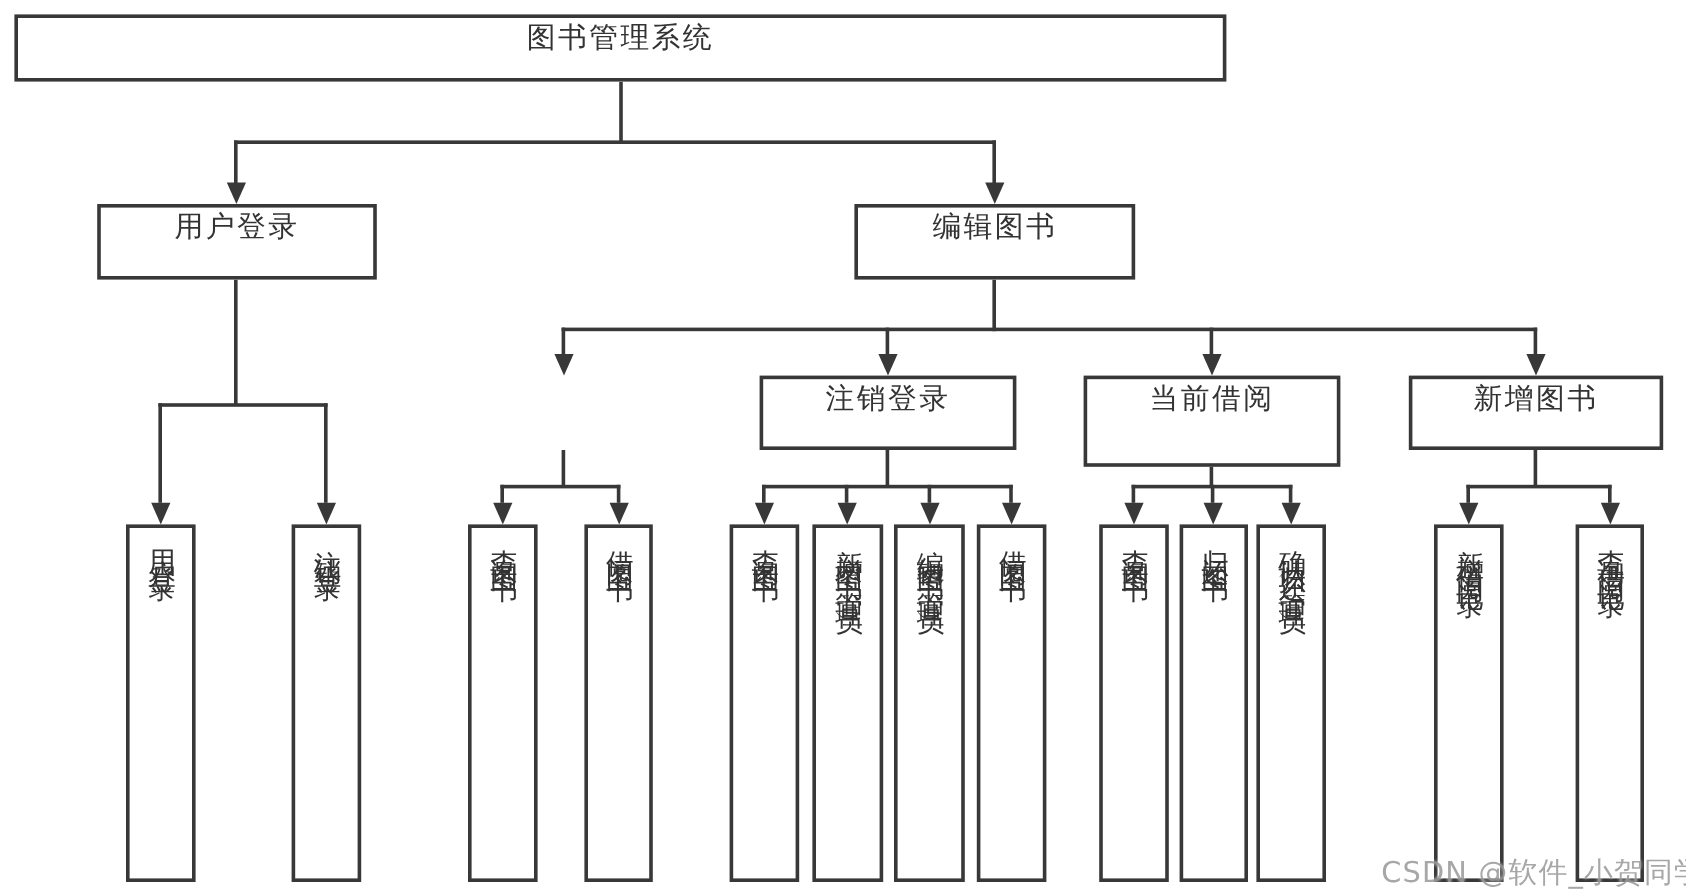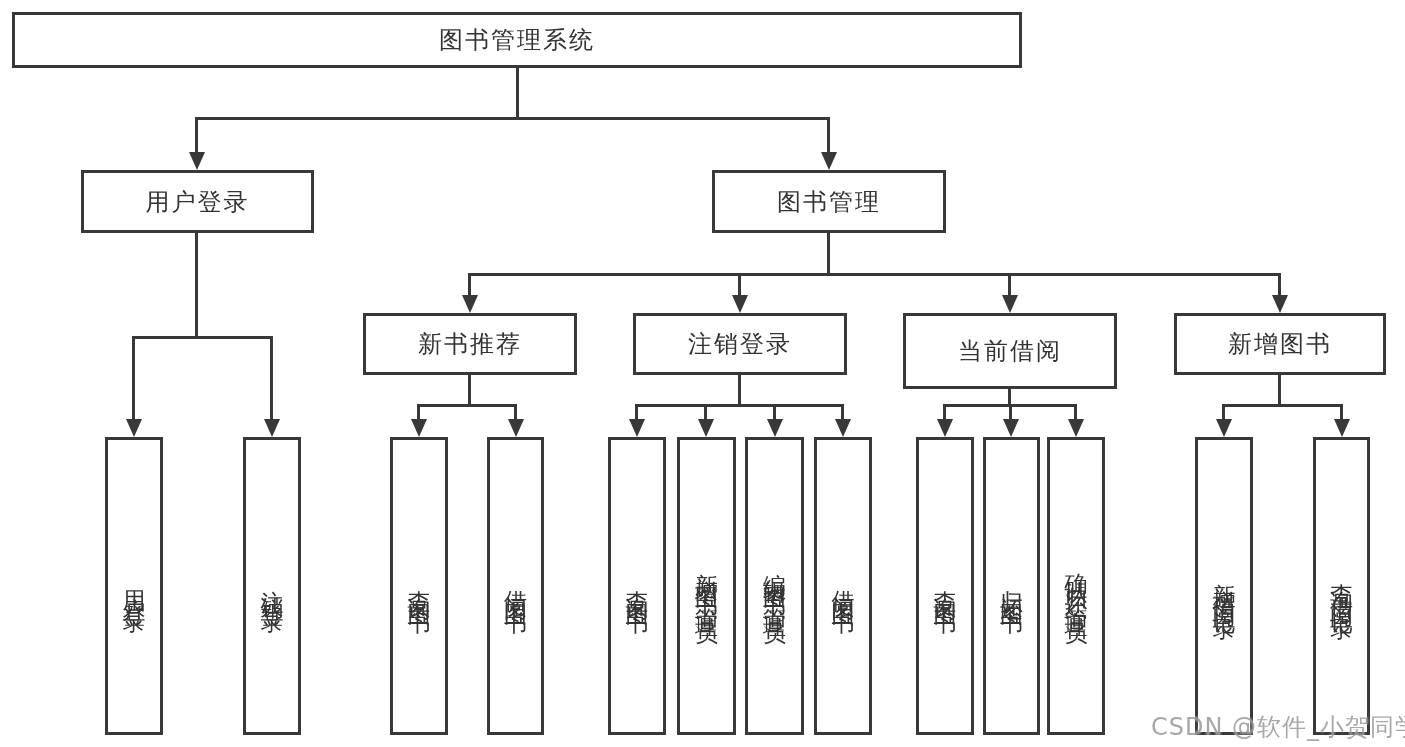--- a/index.html
+++ b/index.html
@@ -2,21 +2,21 @@
 <html><head>
 <meta charset="utf-8">
 <style>
   html,body{margin:0;padding:0;background:#ffffff;}
   .stage{
     position:relative;width:1405px;height:747px;background:#ffffff;
     font-family:"DejaVu Sans","Liberation Sans",sans-serif;overflow:hidden;
   }
   .box{
     position:absolute;background:#ffffff;border:3px solid #383838;
-    box-sizing:border-box;display:flex;align-items:center;justify-content:center;
+    box-sizing:border-box;display:flex;align-items:flex-start;justify-content:center;
     z-index:2;
   }
   .box.h span{font-size:24px;color:#333333;letter-spacing:2px;white-space:nowrap;}
   .box.v span{
     writing-mode:vertical-rl;text-orientation:mixed;
     font-size:23px;color:#333333;letter-spacing:7px;line-height:1;
   }
   .vl{position:absolute;width:3px;background:#383838;z-index:1;}
   .hl{position:absolute;height:3px;background:#383838;z-index:1;}
   .ah{
@@ -43,44 +43,41 @@
   <div class="hl" style="left:195px;top:117px;width:635px"></div>
   <div class="vl" style="left:195px;top:117px;height:37px"></div>
   <div class="vl" style="left:827px;top:117px;height:37px"></div>
   <div class="ah" style="left:189px;top:152px"></div>
   <div class="ah" style="left:821px;top:152px"></div>
 
   <div class="box h" style="left:81px;top:170px;width:233px;height:63px">
     <span>用户登录</span>
   </div>
   <div class="box h" style="left:712px;top:170px;width:234px;height:63px">
-    <span>图书管理</span>
+    <span>编辑图书</span>
   </div>
 
   <div class="vl" style="left:195px;top:233px;height:105px"></div>
   <div class="hl" style="left:132px;top:336px;width:141px"></div>
   <div class="vl" style="left:132px;top:336px;height:83px"></div>
   <div class="vl" style="left:270px;top:336px;height:83px"></div>
   <div class="ah" style="left:126px;top:419px"></div>
   <div class="ah" style="left:264px;top:419px"></div>
 
   <div class="vl" style="left:827px;top:233px;height:43px"></div>
   <div class="hl" style="left:468px;top:273px;width:813px"></div>
   <div class="vl" style="left:468px;top:273px;height:24px"></div>
   <div class="vl" style="left:738px;top:273px;height:24px"></div>
   <div class="vl" style="left:1008px;top:273px;height:24px"></div>
   <div class="vl" style="left:1278px;top:273px;height:24px"></div>
   <div class="ah" style="left:462px;top:295px"></div>
   <div class="ah" style="left:732px;top:295px"></div>
   <div class="ah" style="left:1002px;top:295px"></div>
   <div class="ah" style="left:1272px;top:295px"></div>
 
-  <div class="box h" style="left:363px;top:313px;width:214px;height:62px">
-    <span>新书推荐</span>
-  </div>
   <div class="box h" style="left:633px;top:313px;width:214px;height:62px">
     <span>注销登录</span>
   </div>
   <div class="box h" style="left:903px;top:313px;width:214px;height:76px">
     <span>当前借阅</span>
   </div>
   <div class="box h" style="left:1174px;top:313px;width:212px;height:62px">
     <span>新增图书</span>
   </div>
 

